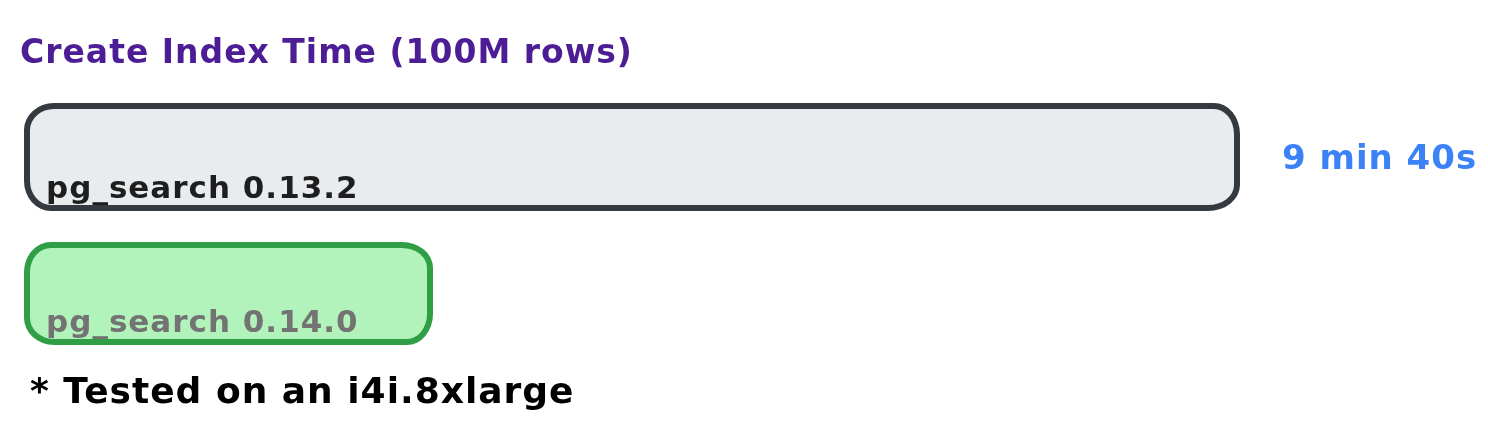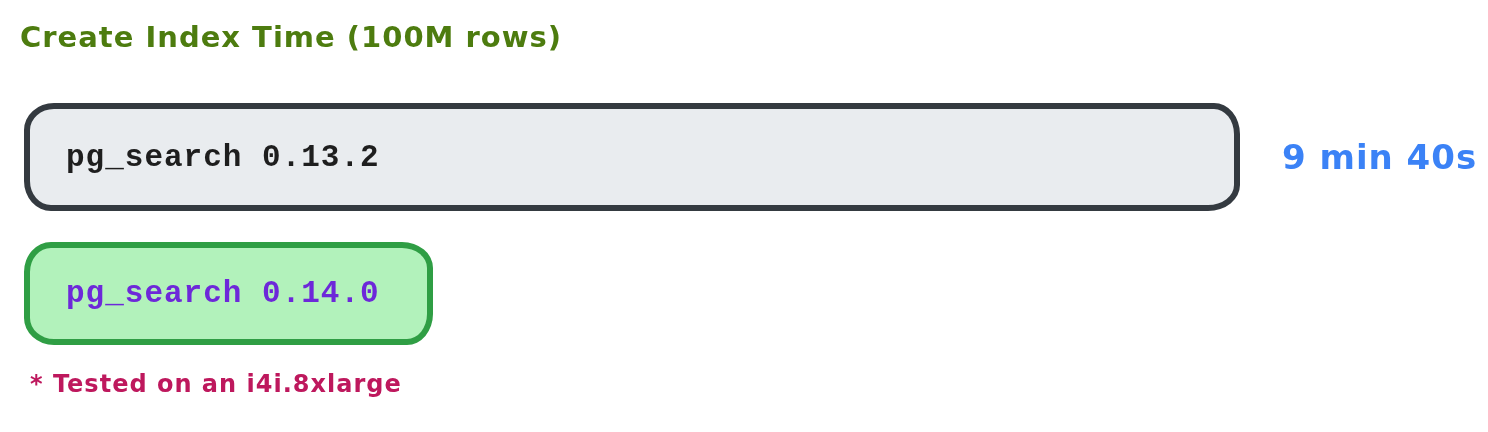--- a/index.html
+++ b/index.html
@@ -12,76 +12,75 @@
     width: 1488px;
     height: 432px;
     background: #ffffff;
     overflow: hidden;
     font-family: "DejaVu Sans", sans-serif;
     color: #1e1e1e;
   }
   .chart-title {
     position: absolute;
     left: 20px;
-    top: 20px;
-    font-size: 29px;
+    top: 32px;
+    font-size: 33px;
     font-weight: 600;
     letter-spacing: 1px;
-    color: #4d7c0f;
+    color: #4c1d95;
   }
   .bar-row {
     position: absolute;
     left: 24px;
     display: flex;
     align-items: center;
   }
   .bar-row-1 { top: 103px; height: 108px; }
   .bar-row-2 { top: 242px; height: 103px; }
   .bar {
     height: 100%;
     box-sizing: border-box;
     display: flex;
-    align-items: center;
-    padding-left: 36px;
+    align-items: flex-end;
+    padding-left: 16px;
     font-size: 31px;
     font-weight: 600;
     letter-spacing: 1px;
     white-space: nowrap;
     overflow: hidden;
-    font-family: Liberation Mono, monospace;
   }
   
   .bar-gray {
     background: #e9ecef;
     border: 6px solid #343a40;
     border-radius: 30px 26px 32px 27px / 27px 31px 26px 30px;
     color: #1e1e1e;
   }
   .bar-green {
     background: #b2f2bb;
     border: 6px solid #2f9e44;
     border-radius: 27px 31px 26px 30px / 30px 26px 31px 27px;
-    color: #6d28d9;
+    color: #737373;
   }
   .bar-value {
     margin-left: 42px;
     font-size: 34px;
     font-weight: 600;
     letter-spacing: 1px;
     color: #3b82f6;
     white-space: nowrap;
   }
   .footnote {
     position: absolute;
     left: 30px;
     top: 370px;
-    font-size: 24px;
+    font-size: 36px;
     font-weight: 600;
     letter-spacing: 1px;
-    color: #be185d;
+    color: #000000;
   }
 </style>
 </head>
 <body>
 
 <div class="canvas">
 
   <div class="chart-title">Create Index Time (100M rows)</div>
 
   <div class="bar-row bar-row-1">

